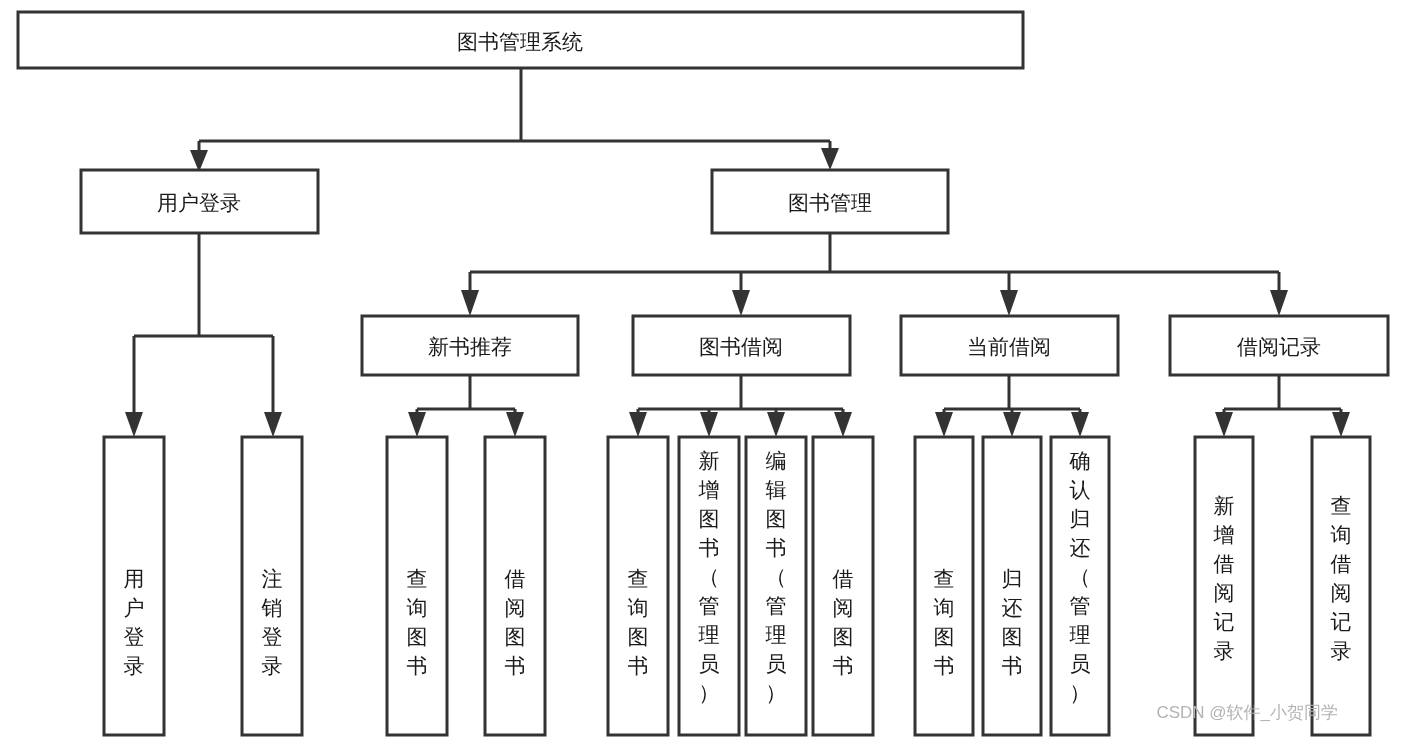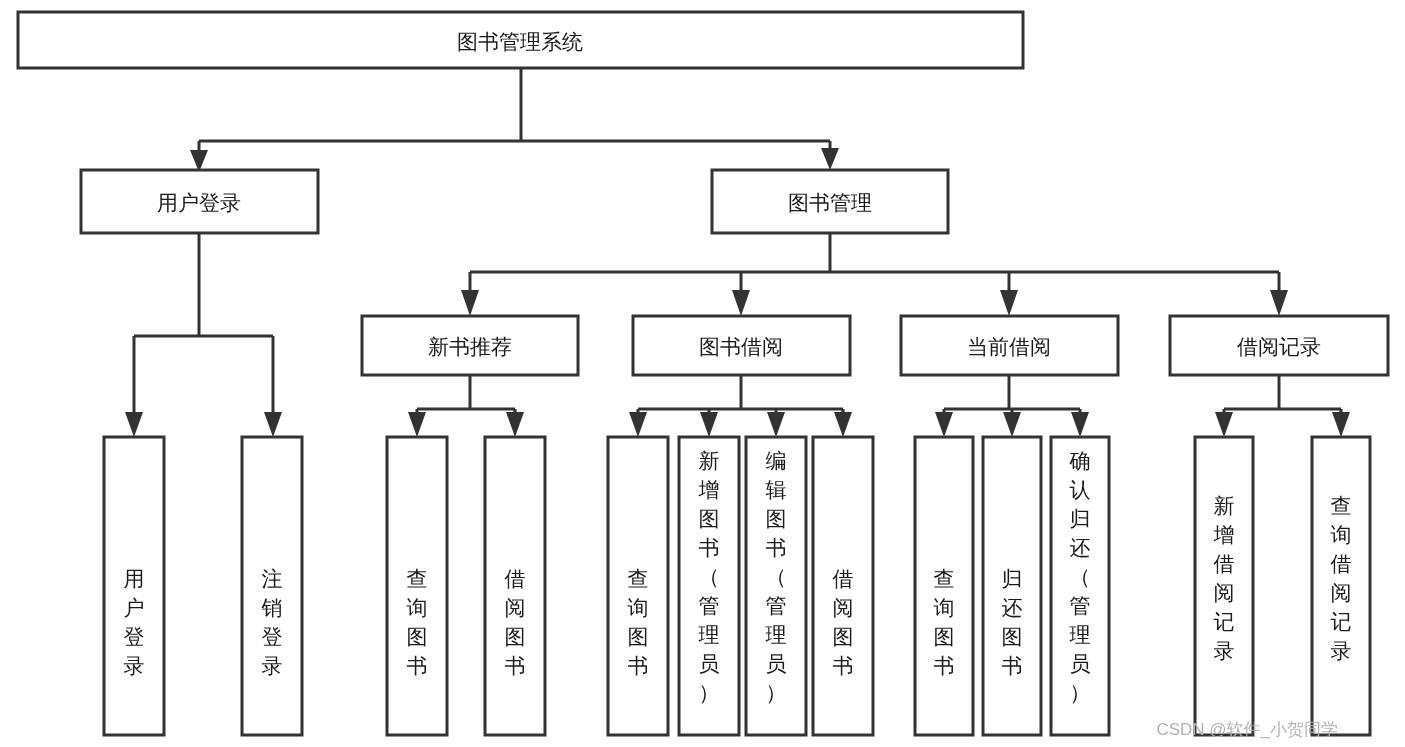--- a/index.html
+++ b/index.html
@@ -49,21 +49,21 @@
   }
   .node-label-v {
     font-family: "Liberation Sans", "DejaVu Sans", sans-serif;
     font-size: 21px;
     fill: #1a1a1a;
     text-anchor: middle;
   }
   .watermark {
     position: absolute;
     right: 10px;
-    bottom: 6px;
+    bottom: 23px;
     font-family: "Liberation Sans", "DejaVu Sans", sans-serif;
     font-size: 17px;
     color: #b3b3b3;
     white-space: nowrap;
     user-select: none;
   }
 </style>
 </head>
 <body>
 

